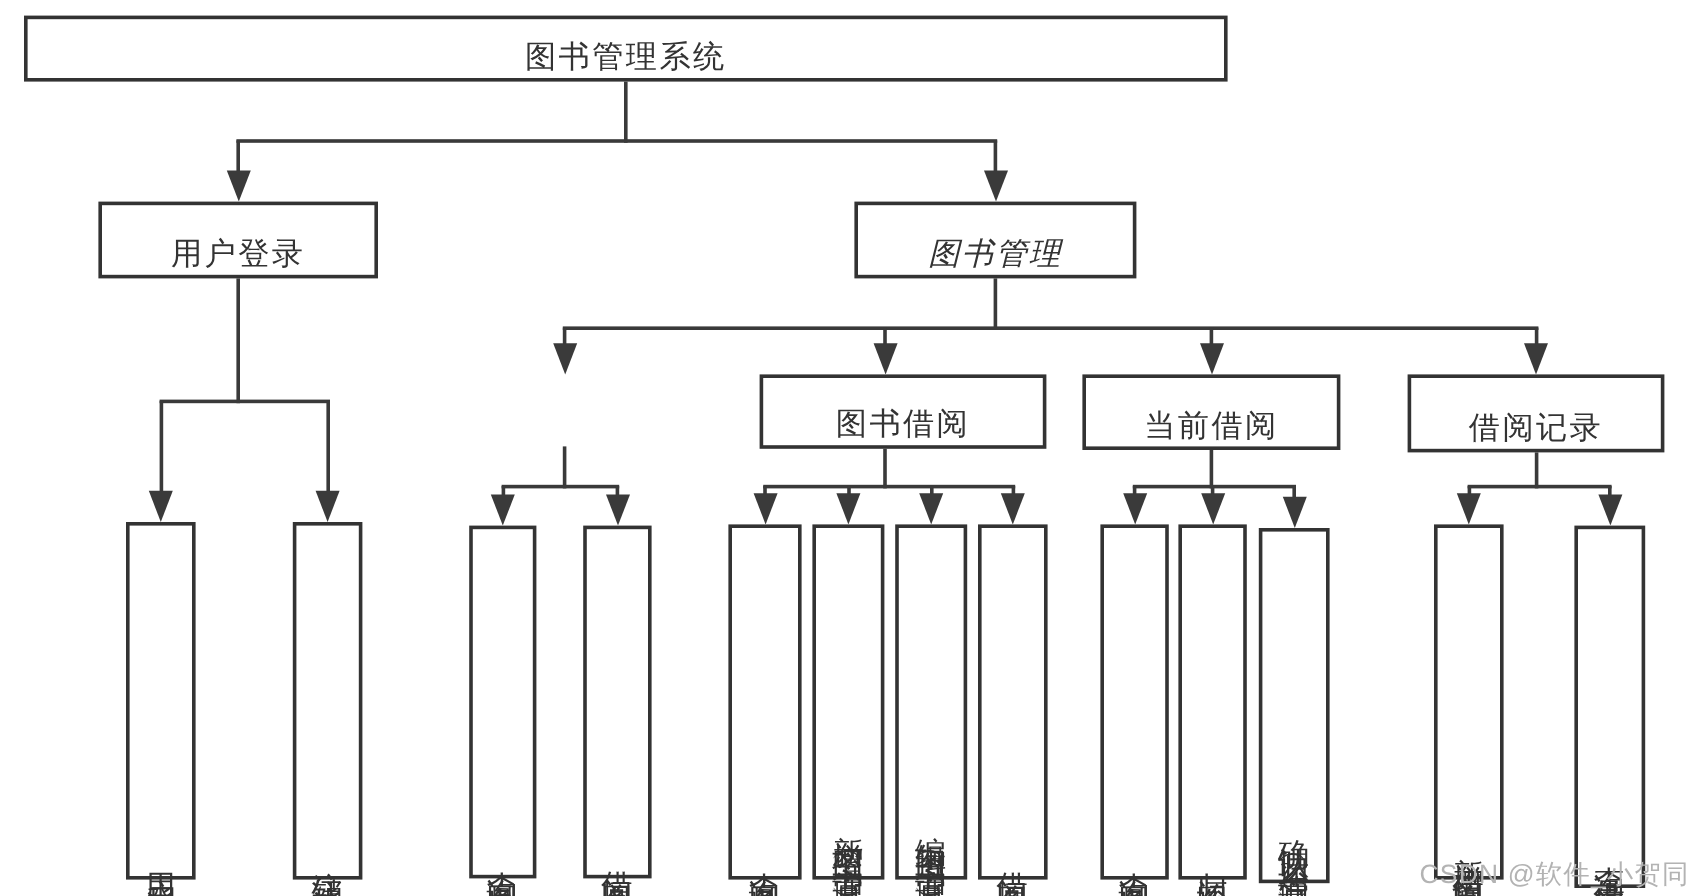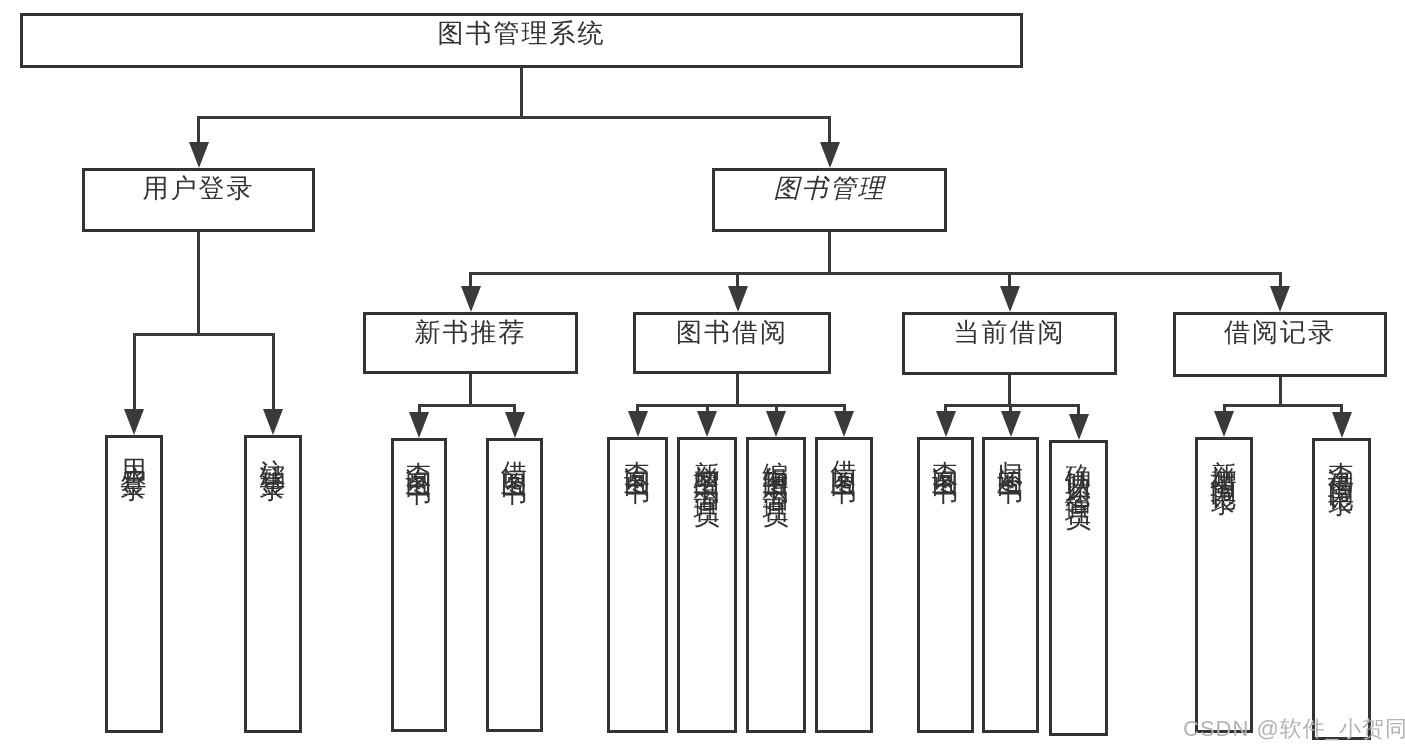--- a/index.html
+++ b/index.html
@@ -6,21 +6,21 @@
   body{
     width:1405px;height:747px;background:#ffffff;position:relative;
     font-family:"Liberation Sans","DejaVu Sans",sans-serif;
     overflow:hidden;
   }
   #canvas{position:absolute;left:0;top:0;width:1405px;height:747px;}
   .box{
     position:absolute;box-sizing:border-box;
     border:3px solid var(--box-border,#333333);
     background:#ffffff;
-    display:flex;align-items:flex-start;justify-content:center;
+    display:flex;align-items:flex-end;justify-content:center;
     z-index:3;
   }
   .box .label{
     font-size:26px;color:var(--text-color,#333333);
     letter-spacing:2px;white-space:nowrap;
   }
   .box.vertical .label{
     writing-mode:vertical-rl;
     line-height:1;
     letter-spacing:6px;
@@ -99,24 +99,21 @@
     <div class="arrow" style="left: 1331.5px; top: 412px;"></div>
     <div class="box" style="left: 20px; top: 13px; width: 1003px; height: 55px;">
       <span class="label">图书管理系统</span>
     </div>
     <div class="box" style="left: 82px; top: 168px; width: 233px; height: 64px;">
       <span class="label">用户登录</span>
     </div>
     <div class="box" style="left: 712px; top: 168px; width: 235px; height: 64px; font-style: italic;">
       <span class="label">图书管理</span>
     </div>
-    <div class="box" style="left: 363px; top: 312px; width: 215px; height: 62px;">
-      <span class="label">新书推荐</span>
-    </div>
-    <div class="box" style="left: 633px; top: 312px; width: 198px; height: 62px;">
+    <div class="box" style="left: 633px; top: 312px; width: 239px; height: 62px;">
       <span class="label">图书借阅</span>
     </div>
     <div class="box" style="left: 902px; top: 312px; width: 215px; height: 63px;">
       <span class="label">当前借阅</span>
     </div>
     <div class="box" style="left: 1173px; top: 312px; width: 214px; height: 65px;">
       <span class="label">借阅记录</span>
     </div>
     <div class="box vertical" style="left: 105px; top: 435px; width: 58px; height: 298px;">
       <span class="label">用户登录</span>

